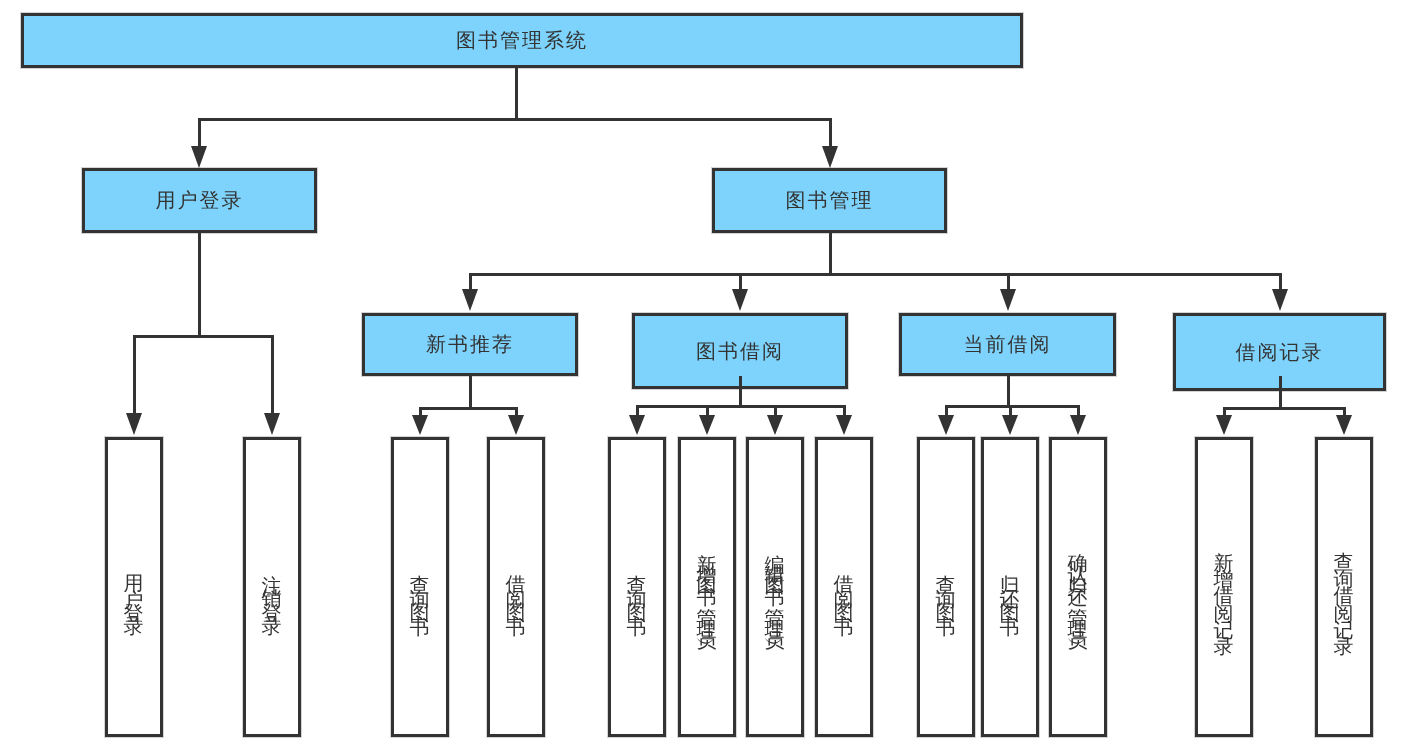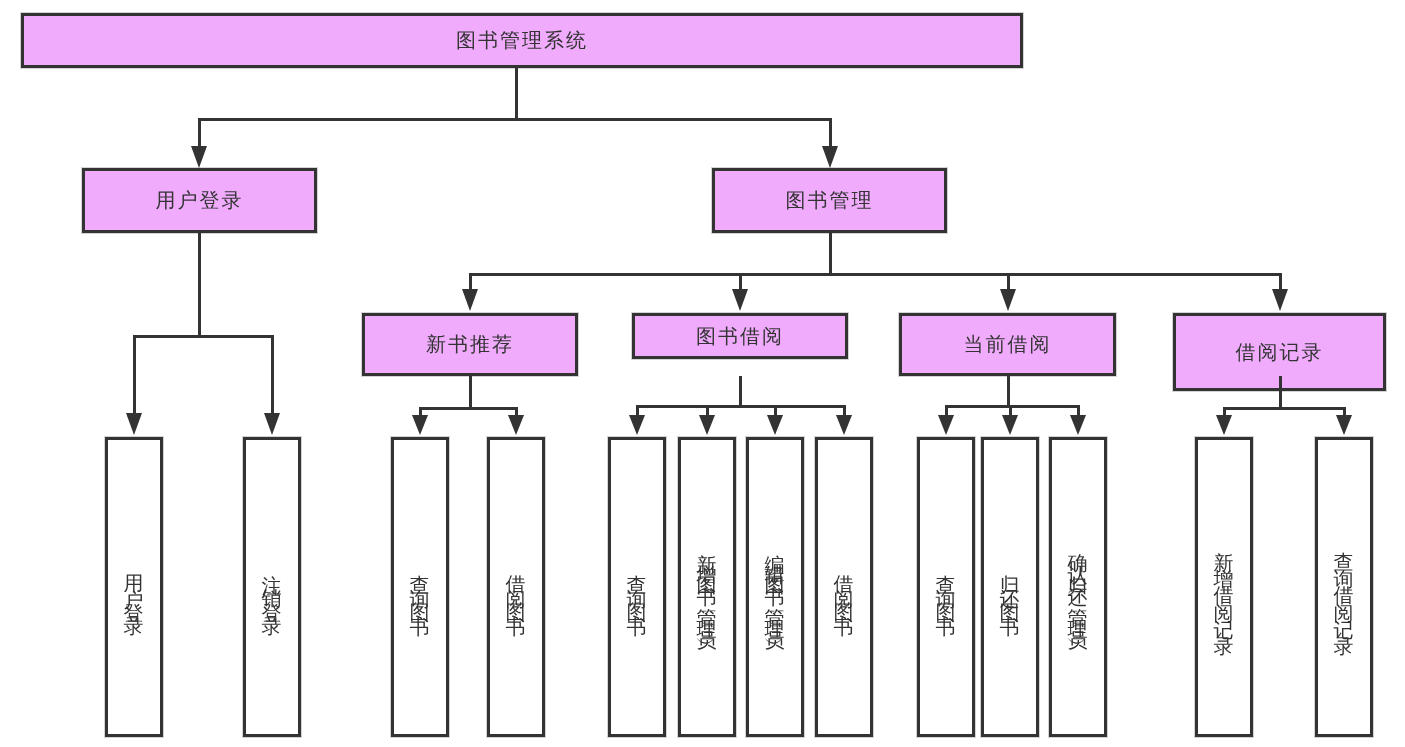--- a/index.html
+++ b/index.html
@@ -1,21 +1,21 @@
 <!DOCTYPE html>
 <html><head>
 <meta charset="utf-8">
 <style>
   html,body{margin:0;padding:0;background:#fff;}
   .stage{
     position:relative;width:1405px;height:747px;background:#ffffff;
     font-family:"DejaVu Sans",sans-serif;color:#333;overflow:hidden;
   }
   .node{
-    position:absolute;box-sizing:border-box;background:#f0abfc;
+    position:absolute;box-sizing:border-box;background:#7dd3fc;
     border:3px solid #333;box-shadow:0 0 0 1px #d4d4d4;
     display:flex;align-items:center;justify-content:center;
     font-size:20px;letter-spacing:2px;white-space:nowrap;
   }
   .leaf{
     position:absolute;box-sizing:border-box;background:#fff;
     border:3px solid #333;box-shadow:0 0 0 1px #d4d4d4;
     width:58px;top:437px;height:300px;
     display:flex;align-items:center;justify-content:center;
   }
@@ -55,21 +55,21 @@
   <div class="node" style="left:82px;top:168px;width:235px;height:65px;">
     <span>用户登录</span>
   </div>
   <div class="node" style="left:362px;top:313px;width:216px;height:63px;">
     <span>新书推荐</span>
   </div>
 
   <div class="node" style="left:712px;top:168px;width:235px;height:65px;">
     <span>图书管理</span>
   </div>
-  <div class="node" style="left:632px;top:313px;width:216px;height:46px;">
+  <div class="node" style="left:632px;top:313px;width:216px;height:76px;">
     <span>图书借阅</span>
   </div>
   <div class="node" style="left:899px;top:313px;width:217px;height:63px;">
     <span>当前借阅</span>
   </div>
   <div class="node" style="left:1173px;top:313px;width:213px;height:78px;">
     <span>借阅记录</span>
   </div>
 
   <div class="leaf" style="left:105px;">

